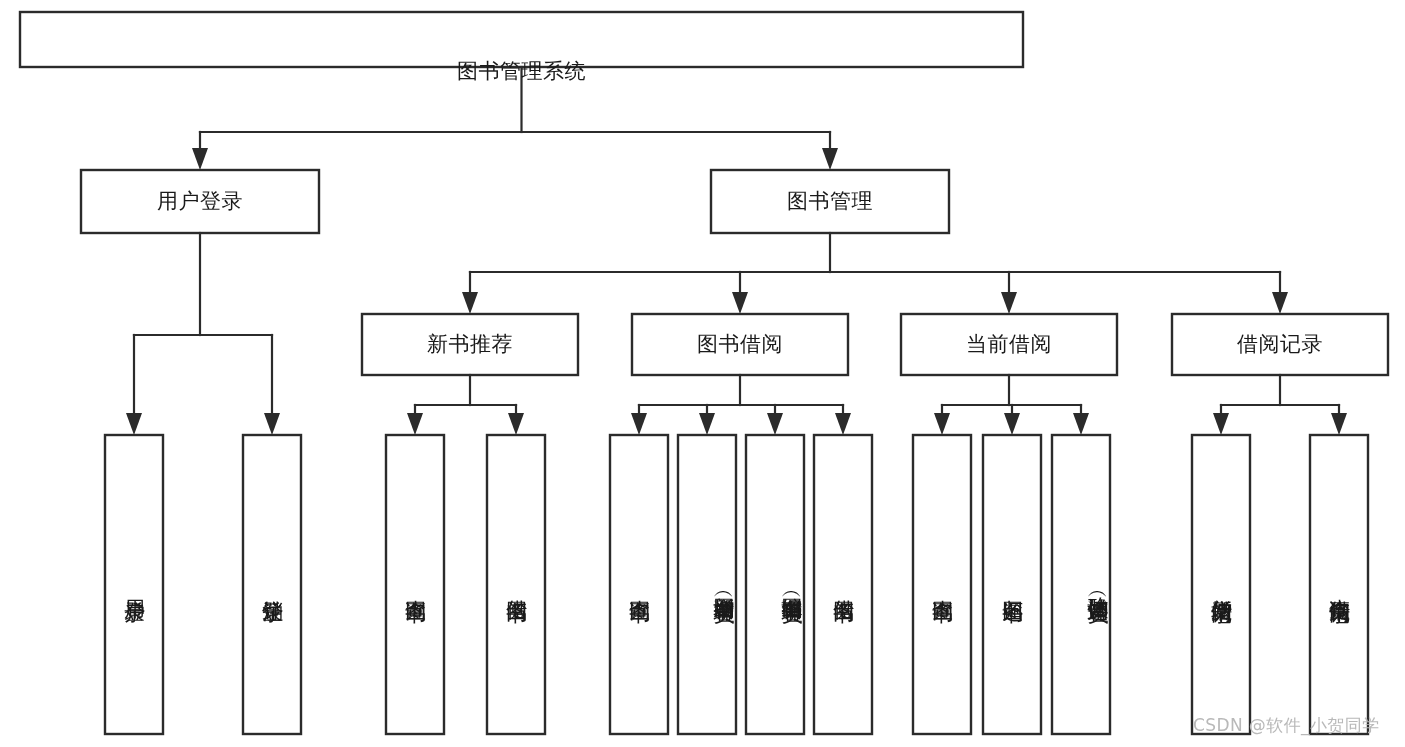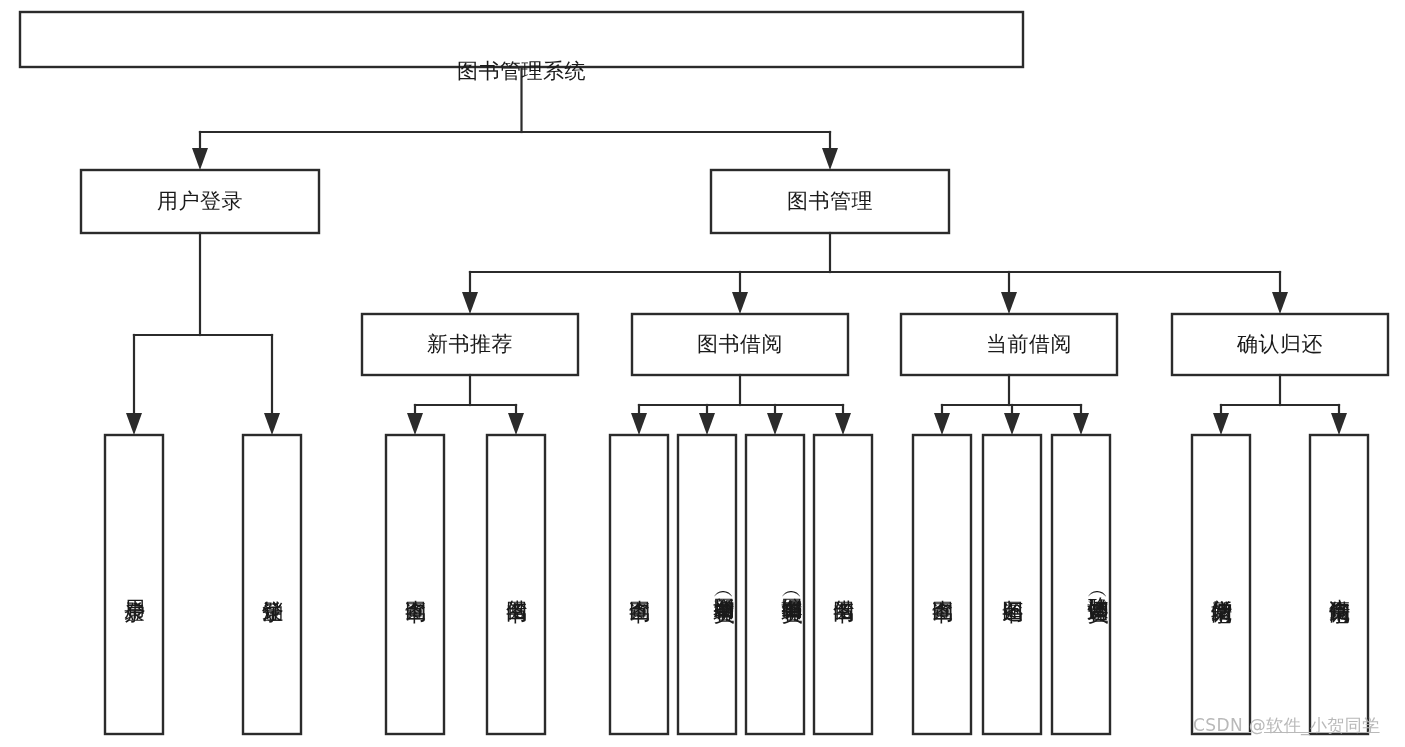--- a/index.html
+++ b/index.html
@@ -68,21 +68,20 @@
     text-orientation: upright;
     pointer-events: none;
   }
   .watermark {
     position: absolute;
     color: #b9b9b9;
     font-size: 17px;
     letter-spacing: 0.4px;
     white-space: nowrap;
     pointer-events: none;
-    text-decoration: underline;
   }
 </style>
 </head>
 <body>
 
 <div id="diagram-root">
 
   <svg class="layer" viewBox="0 0 1405 747" xmlns="http://www.w3.org/2000/svg">
     <defs></defs>
 
@@ -192,22 +191,22 @@
     </g>
   </svg>
 
   <div class="node-label-h" style="left:20px; top:12px; width:1003px; height:55px;margin-top:32px;">图书管理系统</div>
 
   <div class="node-label-h" style="left:81px; top:170px; width:238px; height:63px;">用户登录</div>
   <div class="node-label-h" style="left:711px; top:170px; width:238px; height:63px;border-radius:17px;">图书管理</div>
 
   <div class="node-label-h" style="left:362px; top:314px; width:216px; height:61px;">新书推荐</div>
   <div class="node-label-h" style="left:632px; top:314px; width:216px; height:61px;text-align:center;">图书借阅</div>
-  <div class="node-label-h" style="left:901px; top:314px; width:216px; height:61px;padding-left:20px;">当前借阅</div>
-  <div class="node-label-h" style="left:1172px; top:314px; width:216px; height:61px;">确认归还</div>
+  <div class="node-label-h" style="left:901px; top:314px; width:216px; height:61px;">当前借阅</div>
+  <div class="node-label-h" style="left:1172px; top:314px; width:216px; height:61px;">借阅记录</div>
 
   <div class="node-label-v" style="left:105px; top:435px; width:58px; height:299px;">用户登录</div>
   <div class="node-label-v" style="left:243px; top:435px; width:58px; height:299px;">注销登录</div>
   <div class="node-label-v" style="left:386px; top:435px; width:58px; height:299px;">查询图书</div>
   <div class="node-label-v" style="left:487px; top:435px; width:58px; height:299px;">借阅图书</div>
   <div class="node-label-v" style="left:610px; top:435px; width:58px; height:299px;">查询图书</div>
   <div class="node-label-v" style="left:678px; top:435px; width:58px; height:299px; align-items:flex-start;">新增图书（管理员）</div>
   <div class="node-label-v" style="left:746px; top:435px; width:58px; height:299px; align-items:flex-start;">编辑图书（管理员）</div>
   <div class="node-label-v" style="left:814px; top:435px; width:58px; height:299px;">借阅图书</div>
   <div class="node-label-v" style="left:913px; top:435px; width:58px; height:299px;">查询图书</div>

